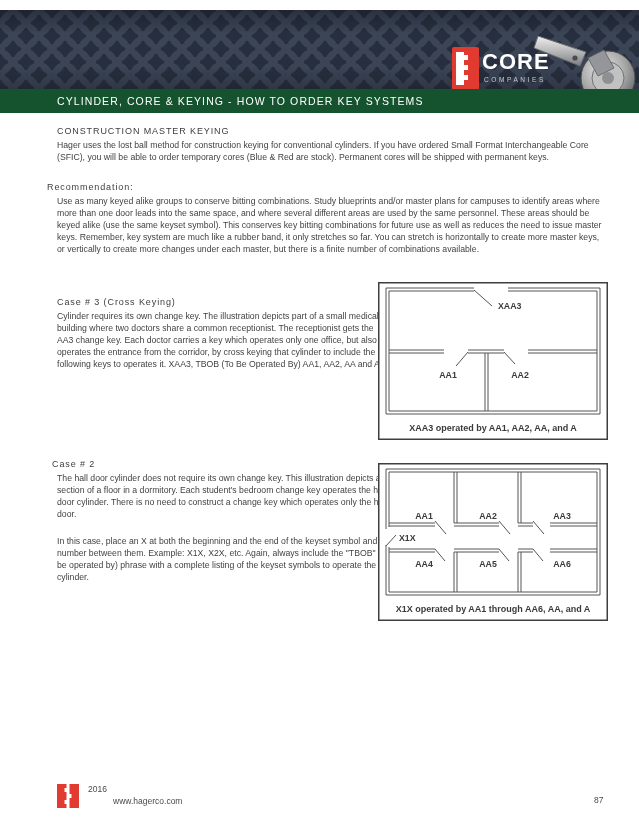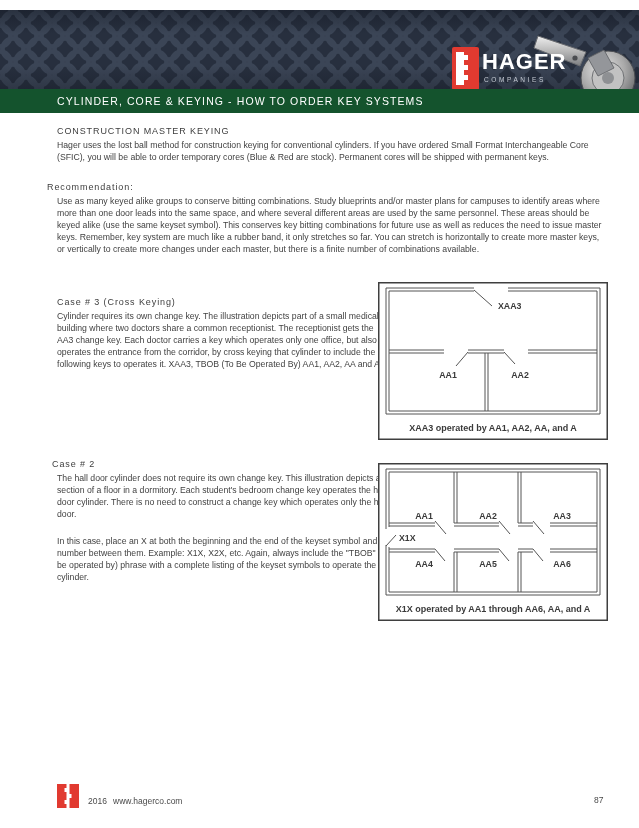--- a/index.html
+++ b/index.html
@@ -33,21 +33,21 @@
   #case2-body1{left:57px;top:472px;width:332px;}
   #case2-body2{left:57px;top:535px;width:332px;}
   
   .diagram{position:absolute;width:230px;height:158px;font-weight:bold;}
   #diagram1{left:378px;top:282px;}
   #diagram2{left:378px;top:463px;}
   .diagram svg text{font-family:"Liberation Sans",sans-serif;fill:#3a3a3a;font-size:8.8px;}
   .diagram svg text.cap{font-size:9px;}
   
   .foot-logo{position:absolute;left:57px;top:784px;}
-  .foot-year{position:absolute;left:88px;top:784px;font-size:8.5px;color:#4a4a4a;margin-top:12px;}
+  .foot-year{position:absolute;left:88px;top:784px;font-size:8.5px;color:#4a4a4a;}
   .foot-url{position:absolute;left:88px;top:796px;font-size:8.5px;color:#4a4a4a;margin-left:25px;}
   .foot-page{position:absolute;left:594px;top:795px;font-size:8.5px;color:#4a4a4a;}
 </style>
 </head>
 <body>
 
 <div class="page">
 
   <div class="hdr">
     <svg class="pattern" width="639" height="79">
@@ -67,21 +67,21 @@
     </svg>
 
     <div class="logo-box">
       <svg width="27" height="43">
         <rect x="4" y="5" width="8" height="33" fill="#ffffff"></rect>
         <rect x="12" y="8" width="4" height="5" fill="#ffffff"></rect>
         <rect x="12" y="18" width="4" height="5" fill="#ffffff"></rect>
         <rect x="12" y="28" width="4" height="5" fill="#ffffff"></rect>
       </svg>
     </div>
-    <div class="logo-text">HAGER</div>
+    <div class="logo-text">CORE</div>
     <div class="logo-sub">COMPANIES</div>
 
     <svg class="hardware" width="111" height="92">
       <defs>
         <radialGradient id="plate" cx="40%" cy="35%" r="75%">
           <stop offset="0%" stop-color="#e8e8e8"></stop>
           <stop offset="55%" stop-color="#a9a9a9"></stop>
           <stop offset="100%" stop-color="#5f6164"></stop>
         </radialGradient>
         <linearGradient id="lever" x1="0" y1="0" x2="0" y2="1">

